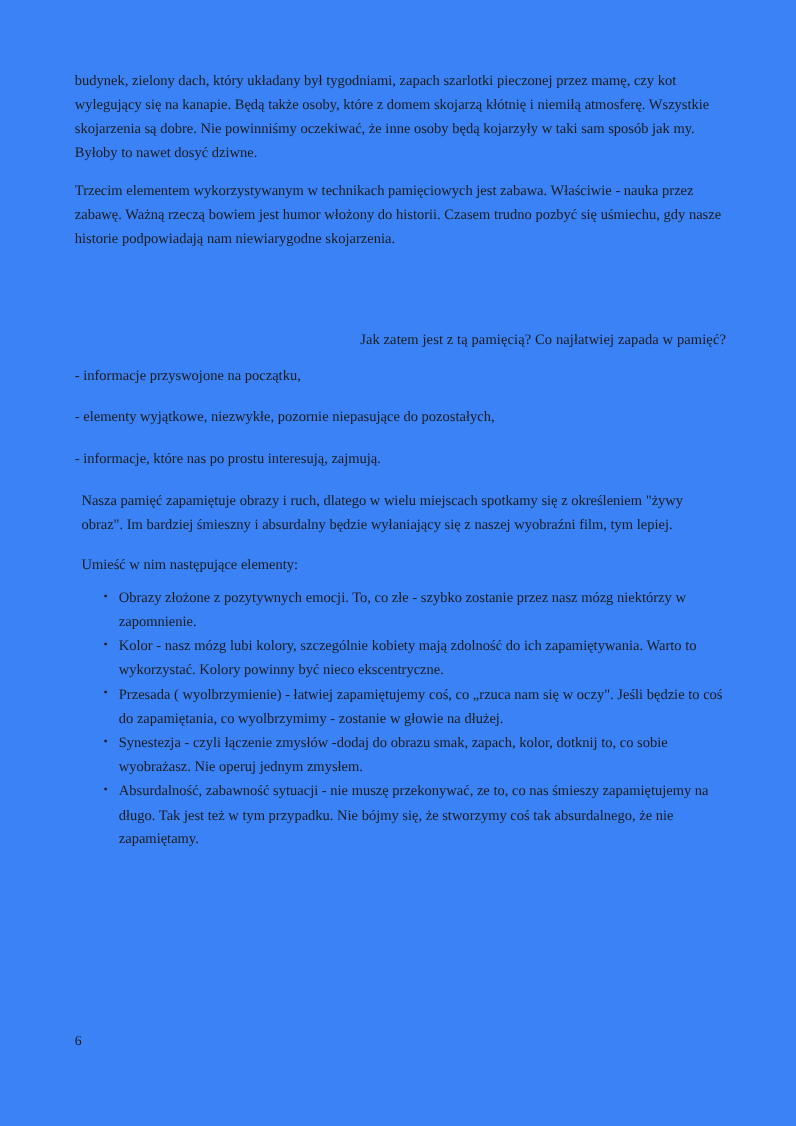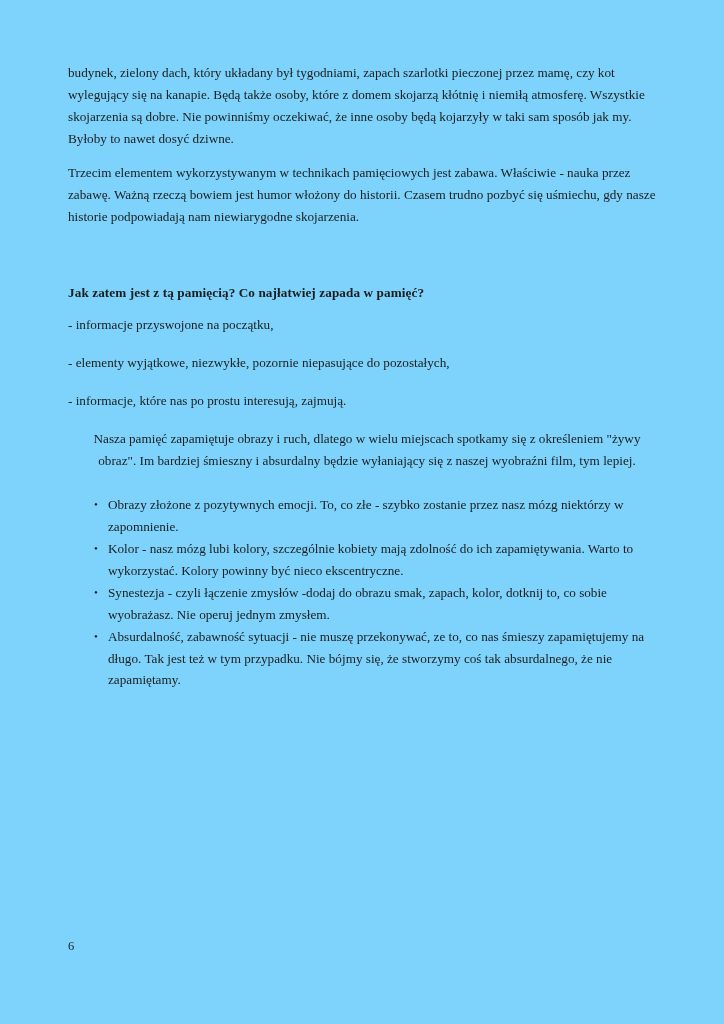--- a/index.html
+++ b/index.html
@@ -13,21 +13,21 @@
     position: relative;
     font-family: "Liberation Serif", "DejaVu Serif", serif;
     color: #1c1c1c;
     overflow: hidden;
   }
   .page {
     position: absolute;
     left: 0; top: 0;
     width: 724px;
     height: 1024px;
-    background: #7dd3fc;
+    background: #3b82f6;
   }
   .content {
     position: absolute;
     left: 68px;
     top: 62px;
     width: 592px;
   }
   p {
     margin: 0;
     font-size: 13.2px;
@@ -39,34 +39,34 @@
     margin-bottom: 12px;
   }
   .para-tight {
     margin-bottom: 0;
   }
   .gap-big { height: 42px; }
   .gap-mid { height: 14px; }
   .gap-small { height: 8px; }
 
   .heading {
-    font-weight: bold;
+    font-weight: normal;
     font-size: 13.2px;
     line-height: 22px;
-    margin: 0 0 10px 0;
+    margin: 16px 0 10px 0;
     letter-spacing: 0.1px;
+    text-align: right;
   }
   .dash-item {
     font-size: 13.2px;
     line-height: 22px;
     margin: 0 0 16px 0;
   }
   .indent-para {
     padding-left: 6px;
-    text-align: center;
   }
   ul.bullets {
     margin: 0;
     padding: 0;
     list-style: none;
   }
   ul.bullets > li {
     position: relative;
     padding-left: 40px;
     font-size: 13.2px;
@@ -109,26 +109,28 @@
     <div class="dash-list">
       <p class="dash-item">- informacje przyswojone na początku,</p>
       <p class="dash-item">- elementy wyjątkowe, niezwykłe, pozornie niepasujące do pozostałych,</p>
       <p class="dash-item">- informacje, które nas po prostu interesują, zajmują.</p>
     </div>
 
     <p class="para-tight indent-para"> Nasza pamięć zapamiętuje obrazy i ruch, dlatego w wielu miejscach spotkamy się z określeniem "żywy obraz". Im bardziej śmieszny i absurdalny będzie wyłaniający się z naszej wyobraźni film, tym lepiej.</p>
 
     <div class="gap-mid"></div>
 
+    <p class="para-tight indent-para"> Umieść w nim następujące elementy:</p>
 
     <div class="gap-small"></div>
 
     <ul class="bullets">
       <li>Obrazy złożone z pozytywnych emocji. To, co złe - szybko zostanie przez nasz mózg niektórzy w zapomnienie.</li>
       <li>Kolor - nasz mózg lubi kolory, szczególnie kobiety mają zdolność do ich zapamiętywania. Warto to wykorzystać. Kolory powinny być nieco ekscentryczne.</li>
+      <li>Przesada ( wyolbrzymienie) - łatwiej zapamiętujemy coś, co „rzuca nam się w oczy". Jeśli będzie to coś do zapamiętania, co wyolbrzymimy - zostanie w głowie na dłużej.</li>
       <li>Synestezja - czyli łączenie zmysłów -dodaj do obrazu smak, zapach, kolor, dotknij to, co sobie wyobrażasz. Nie operuj jednym zmysłem.</li>
       <li>Absurdalność, zabawność sytuacji - nie muszę przekonywać, ze to, co nas śmieszy zapamiętujemy na długo. Tak jest też w tym przypadku. Nie bójmy się, że stworzymy coś tak absurdalnego, że nie zapamiętamy.</li>
     </ul>
 
   </div>
 
   <div class="page-number">6</div>
 
 </div>
 

